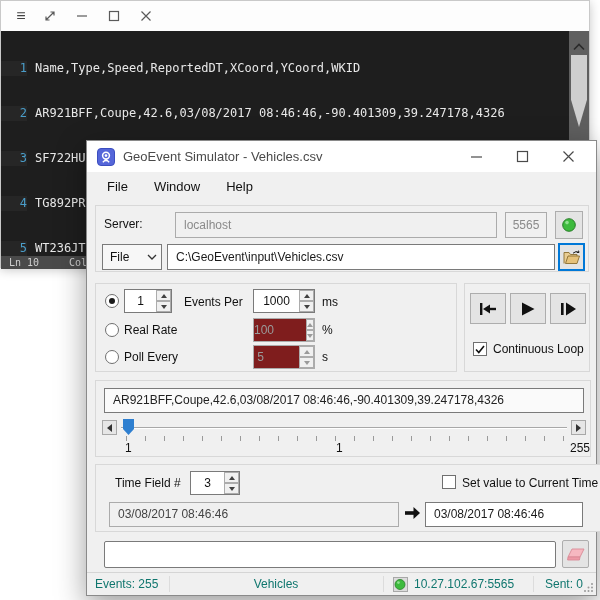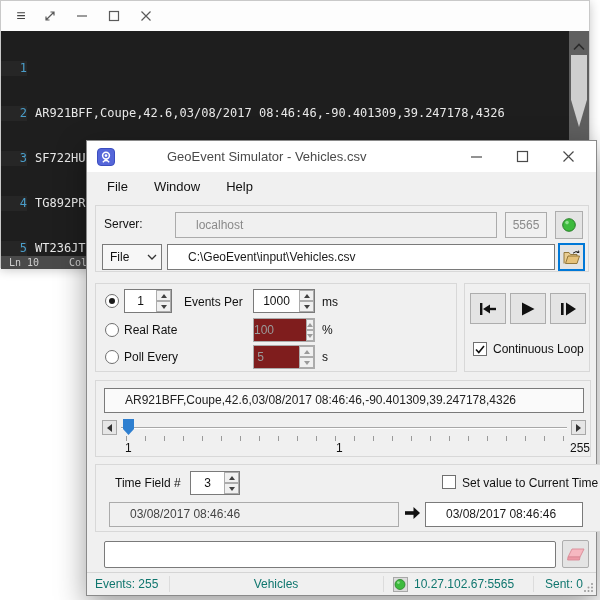--- a/index.html
+++ b/index.html
@@ -25,34 +25,34 @@
   .ed-scroll .chev { position:absolute; left:4px; top:6px; }
   .ed-scroll .thumb { position:absolute; left:2px; top:24px; width:16px; height:72px; background:#cfcfcf; }
   .ed-status { height:13px; background:#4a4a4a; color:#cfcfcf; font-family:"DejaVu Sans Mono", monospace;
                font-size:10px; line-height:13px; position:relative; }
   .ed-status .ln-ind { position:absolute; left:8px; }
   .ed-status .col-ind { position:absolute; left:68px; }
 
   
   .sim { position:absolute; left:86px; top:140px; width:511px; height:456px;
          background:#f0f0f0; border:1px solid #8a8a8a; box-shadow:0 10px 28px rgba(0,0,0,.38); }
-  .sim-titlebar { height:31px; background:#ffffff; display:flex; align-items:center; padding:0 10px;gap:44px; }
+  .sim-titlebar { height:31px; background:#ffffff; display:flex; align-items:center; padding:0 10px; }
   .sim-appicon { width:18px; height:18px; margin-right:8px; flex:0 0 18px; }
   .sim-title { font-size:13px; color:#4a4a4a; flex:1; }
   .sim-controls { display:flex; gap:26px; padding-right:8px; }
   .sim-controls .wbtn { width:20px; height:20px; display:flex; align-items:center; justify-content:center; }
   .sim-menubar { height:29px; display:flex; align-items:center; gap:26px; padding-left:20px;
                  font-size:13px; color:#111; }
   .menu-item { cursor:pointer; }
 
   .grp { position:absolute; border:1px solid #d8d8d8; background:#f0f0f0; }
   .lbl { position:absolute; font-size:12px; color:#111; white-space:nowrap; }
 
   .field { position:absolute; border:1px solid #7a7a7a; background:#fff; font-size:12px;
-           color:#1a1a1a; line-height:22px; padding-left:20px; white-space:nowrap; overflow:hidden; }
+           color:#1a1a1a; line-height:22px; padding-left:8px; white-space:nowrap; overflow:hidden; }
   .field.disabled { border-color:#ababab; background:#f0f0f0; color:#8a8a8a; }
   .field.center { text-align:center; padding-left:0; }
 
   .spin { position:absolute; display:flex; border:1px solid #7a7a7a; background:#fff; height:24px; }
   .spin .val { flex:1; text-align:center; font-size:12px; line-height:22px; color:#111; }
   .spin .btns { width:15px; display:flex; flex-direction:column; }
   .spin .sb { flex:1; background:#f0f0f0; border:1px solid #acacac; display:flex;
               align-items:center; justify-content:center; cursor:pointer; }
   .tri-up { width:0; height:0; border-left:3px solid transparent; border-right:3px solid transparent;
             border-bottom:4px solid #404040; }
@@ -127,21 +127,21 @@
         </div>
         <div class="wbtn">
           <svg width="12" height="12" viewBox="0 0 12 12">
               <path d="M1.5 1.5 L10.5 10.5 M10.5 1.5 L1.5 10.5" stroke="#5a5a5a" stroke-width="1.2"></path>
             </svg>
         </div>
       </div>
     </div>
     <div class="ed-body">
       <div class="ed-lines">
-        <div class="ed-line"><span class="ln">1</span></div>
+        <div class="ed-line"><span class="ln">1</span><span class="lt">Name,Type,Speed,ReportedDT,XCoord,YCoord,WKID</span></div>
         <div class="ed-line"><span class="ln">2</span><span class="lt">AR921BFF,Coupe,42.6,03/08/2017 08:46:46,-90.401309,39.247178,4326</span></div>
         <div class="ed-line"><span class="ln">3</span><span class="lt">SF722HUP,SUV,51.5,03/08/2017 08:46:46,-88.271645,40.16318,4326</span></div>
         <div class="ed-line"><span class="ln">4</span><span class="lt">TG892PRY,Sedan,38.9,03/08/2017 08:46:46,-90.677421,40.001274,4326</span></div>
         <div class="ed-line"><span class="ln">5</span><span class="lt">WT236JTC,Pickup Truck,47.5,03/08/2017 08:46:46,-89.646497,39.231408,4326</span></div>
         
         
         
         
         
         

